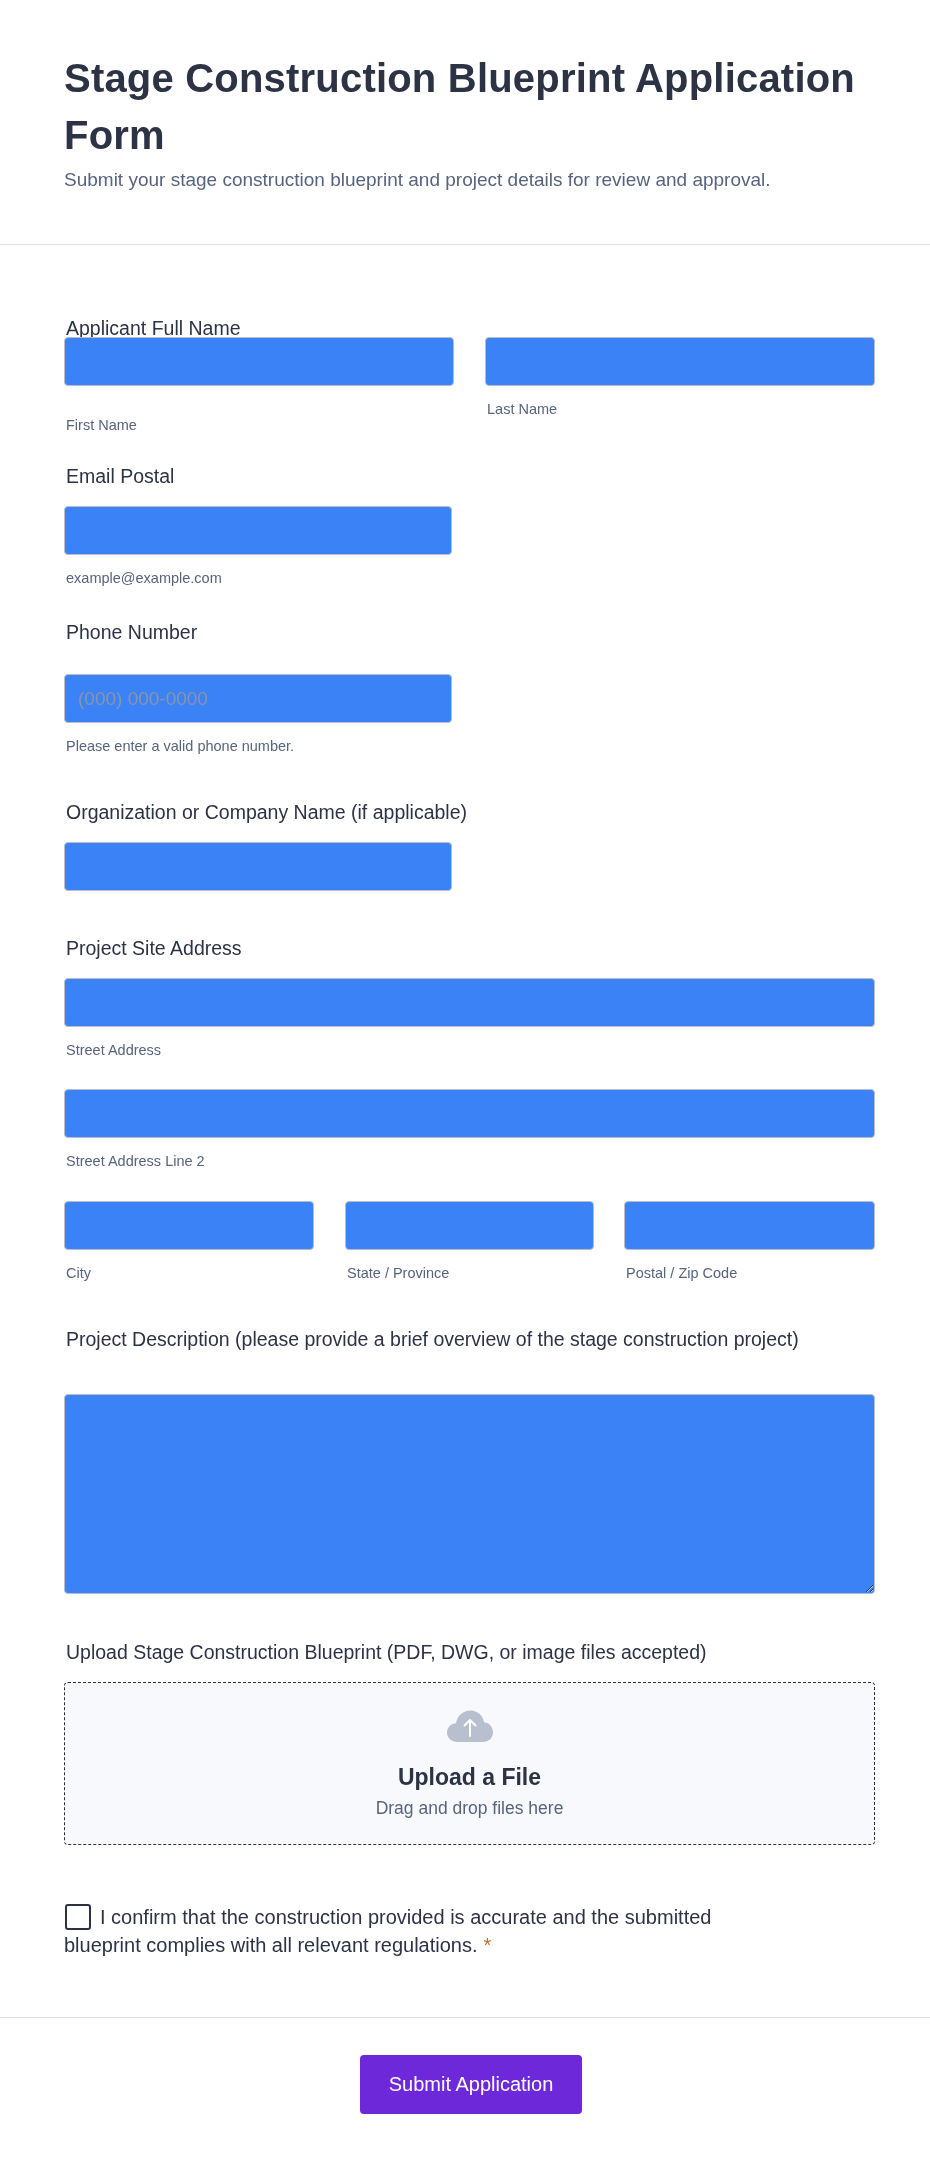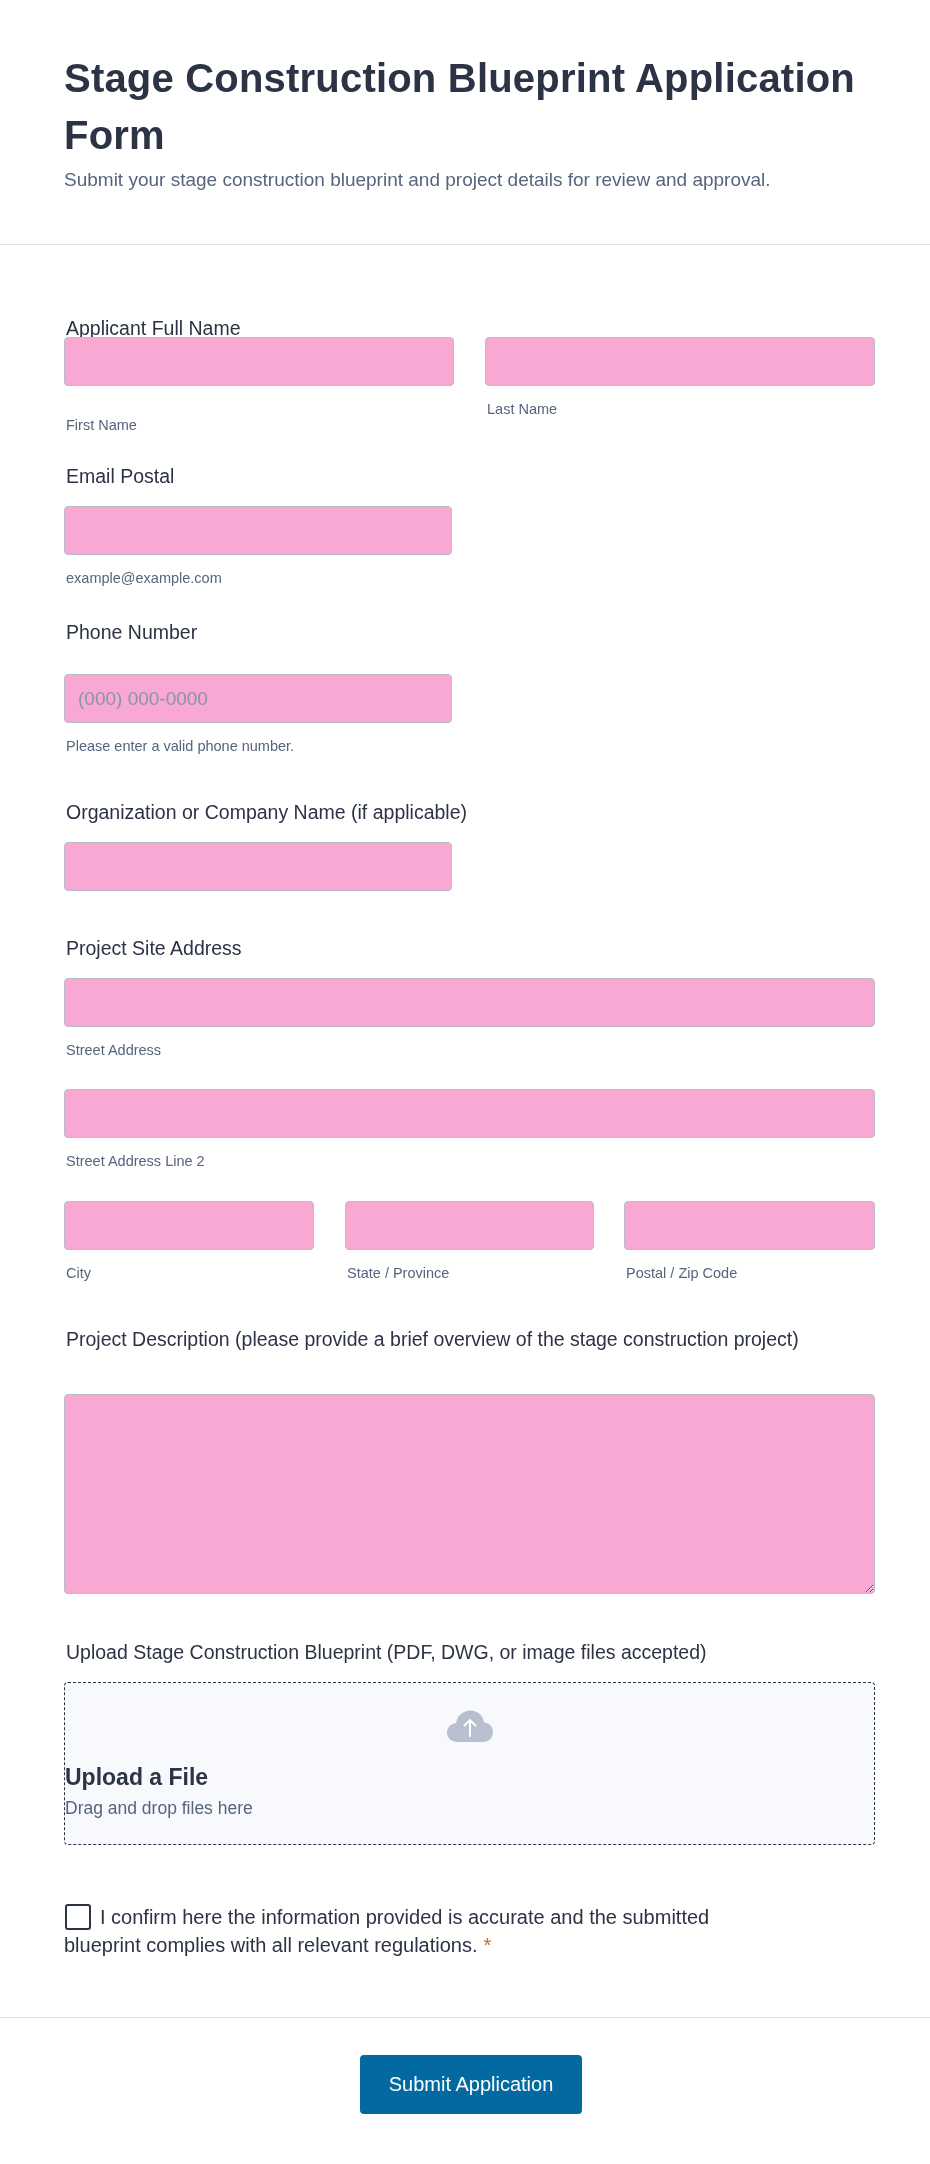--- a/index.html
+++ b/index.html
@@ -5,35 +5,35 @@
   * { box-sizing: border-box; margin: 0; padding: 0; }
   html, body { width: 930px; height: 2164px; background: #ffffff; }
   body { font-family: "Liberation Sans", "DejaVu Sans", sans-serif; color: #2c3345; position: relative; overflow: hidden; }
 
   .header { position: absolute; left: 0; top: 0; width: 930px; height: 245px; border-bottom: 1px solid #dde1e8; }
   .title { position: absolute; left: 64px; top: 50px; width: 820px; font-size: 40px; line-height: 57px; font-weight: bold; color: #2c3345; letter-spacing: 0.2px; }
   .subtitle { position: absolute; left: 64px; top: 167px; font-size: 19px; line-height: 26px; color: #57647e; }
 
   .label { position: absolute; left: 66px; font-size: 19.5px; line-height: 24px; color: #2c3345; }
   .sublabel { position: absolute; font-size: 14.5px; line-height: 18px; color: #57647e; }
-  .input { position: absolute; height: 49px; border: 1px solid #b8bdc9; border-radius: 4px; background: #f9a8d4; font-family: "Liberation Sans", "DejaVu Sans", sans-serif; font-size: 19px; color: #2c3345; padding: 0 13px; outline: none; }
+  .input { position: absolute; height: 49px; border: 1px solid #b8bdc9; border-radius: 4px; background: #3b82f6; font-family: "Liberation Sans", "DejaVu Sans", sans-serif; font-size: 19px; color: #2c3345; padding: 0 13px; outline: none; }
   .input::placeholder { color: #8894ab; }
   textarea.input { height: 200px; resize: both; padding: 12px 13px; }
 
-  .upload { position: absolute; left: 64px; top: 1682px; width: 811px; height: 163px; border: 1px dashed #2c3345; border-radius: 4px; background: #f8f9fc; text-align: left; cursor: pointer; }
+  .upload { position: absolute; left: 64px; top: 1682px; width: 811px; height: 163px; border: 1px dashed #2c3345; border-radius: 4px; background: #f8f9fc; text-align: center; cursor: pointer; }
   .upload-icon { position: absolute; left: 381px; top: 26px; width: 48px; height: 34px; }
   .upload-title { position: absolute; left: 0; width: 100%; top: 80px; font-size: 23px; line-height: 28px; font-weight: bold; color: #2c3345; }
   .upload-sub { position: absolute; left: 0; width: 100%; top: 114px; font-size: 17.5px; line-height: 22px; color: #57647e; }
 
   .check-wrap { position: absolute; left: 64px; top: 1903px; width: 700px; font-size: 20px; line-height: 28px; color: #2c3345; }
   .checkbox { display: inline-block; width: 26px; height: 26px; border: 2px solid #2c3345; border-radius: 3px; vertical-align: -6px; margin: 0 9px 0 1px; background: #fff; cursor: pointer; }
   .required { color: #c2702b; margin-left: 6px; }
 
   .footer-line { position: absolute; left: 0; top: 2017px; width: 930px; height: 1px; background: #dde1e8; }
-  .submit { position: absolute; left: 360px; top: 2055px; width: 222px; height: 59px; background: #0369a1; color: #ffffff; border: none; border-radius: 4px; font-family: "Liberation Sans", "DejaVu Sans", sans-serif; font-size: 20px; cursor: pointer; }
+  .submit { position: absolute; left: 360px; top: 2055px; width: 222px; height: 59px; background: #6d28d9; color: #ffffff; border: none; border-radius: 4px; font-family: "Liberation Sans", "DejaVu Sans", sans-serif; font-size: 20px; cursor: pointer; }
 </style>
 </head>
 <body>
 
 <div class="header">
   <h1 class="title">Stage Construction Blueprint Application Form</h1>
   <p class="subtitle">Submit your stage construction blueprint and project details for review and approval.</p>
 </div>
 
 <div class="label" style="top:296px;margin-top:20px;">Applicant Full Name</div>
@@ -72,17 +72,17 @@
 <div class="upload">
   <svg class="upload-icon" viewBox="0 0 48 34">
     <path d="M12 33 C5 33 1 28.5 1 23.5 C1 18.5 5 14.5 10 14.3 C11 7 17 1.5 24.5 1.5 C31.5 1.5 37 6.5 38 13.2 C43.5 13.8 47 18.2 47 23.3 C47 28.7 43 33 37 33 Z" fill="#b8c0cf"></path>
     <path d="M24 27 L24 11 M18.5 16.5 L24 11 L29.5 16.5" stroke="#ffffff" stroke-width="2" fill="none" stroke-linecap="round" stroke-linejoin="round"></path>
   </svg>
   <div class="upload-title">Upload a File</div>
   <div class="upload-sub">Drag and drop files here</div>
 </div>
 
 <div class="check-wrap">
-  <span class="checkbox"></span><span>I confirm here the information provided is accurate and the submitted blueprint complies with all relevant regulations.</span><span class="required">*</span>
+  <span class="checkbox"></span><span>I confirm that the construction provided is accurate and the submitted blueprint complies with all relevant regulations.</span><span class="required">*</span>
 </div>
 
 <div class="footer-line"></div>
 <button class="submit">Submit Application</button>
 
 </body></html>

